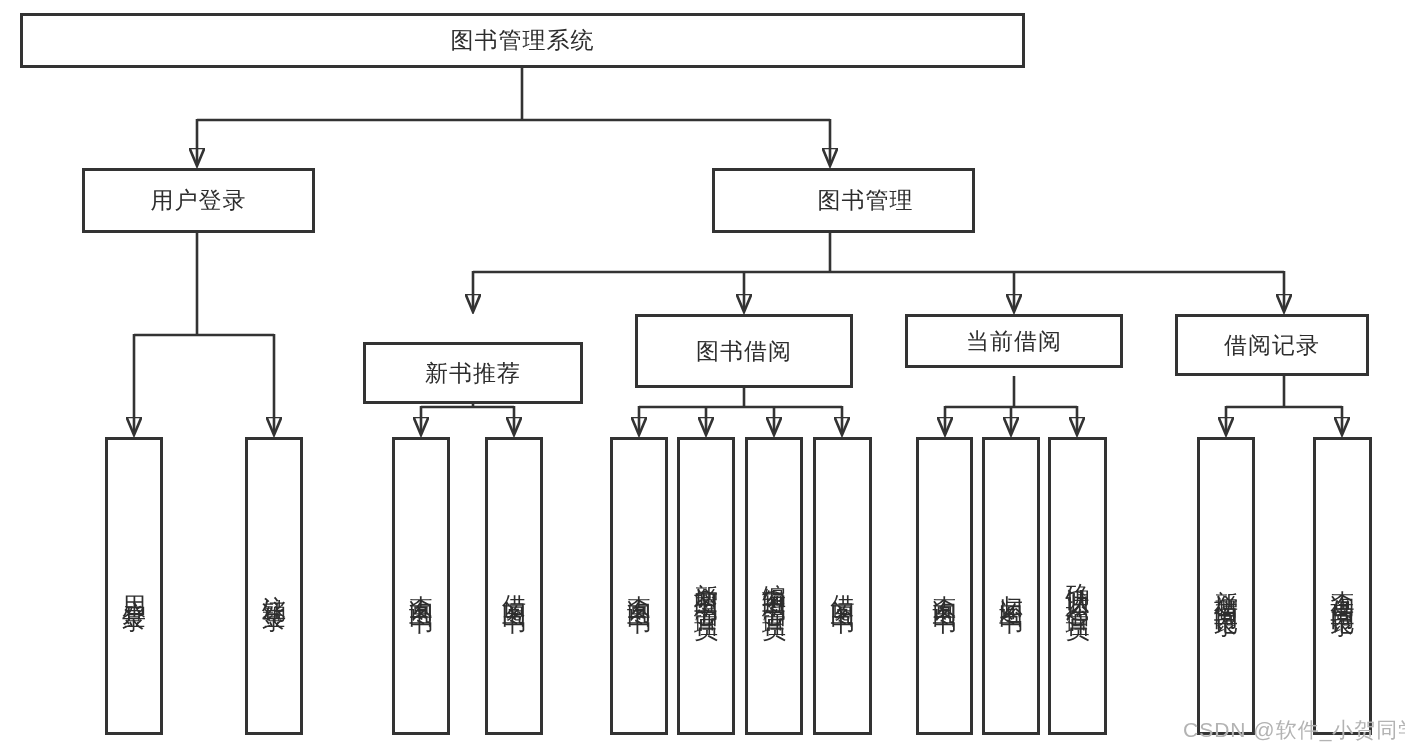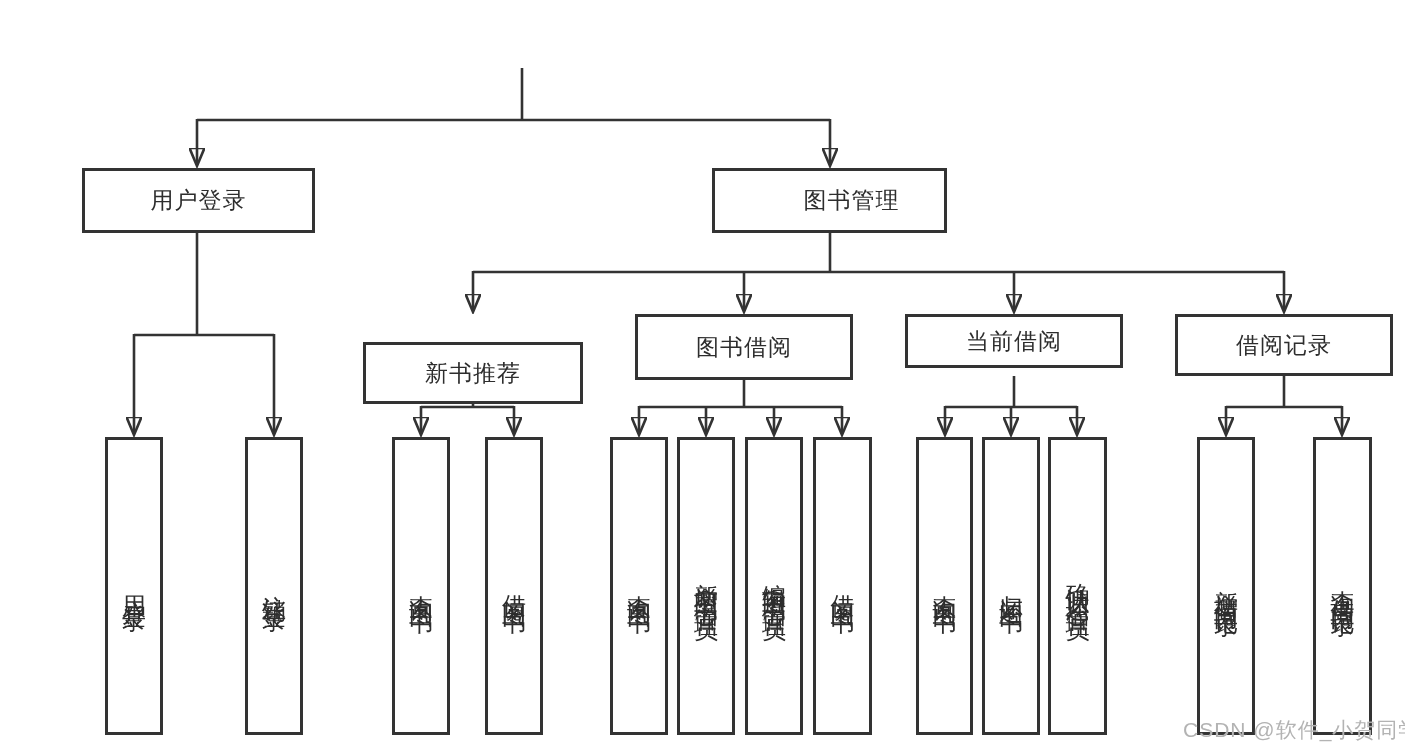--- a/index.html
+++ b/index.html
@@ -124,28 +124,29 @@
     </g>
 
     <g>
       <line x1="1284" y1="376" x2="1284" y2="407"></line>
       <line x1="1226" y1="407" x2="1342" y2="407"></line>
       <line x1="1226" y1="406" x2="1226" y2="433" marker-end="url(#arrow)"></line>
       <line x1="1342" y1="406" x2="1342" y2="433" marker-end="url(#arrow)"></line>
     </g>
   </svg>
 
+  <div class="node hbox" style="left:20px; top:13px; width:1005px; height:55px;">图书管理系统</div>
 
   <div class="node hbox" style="left:82px; top:168px; width:233px; height:65px;">用户登录</div>
-  <div class="node hbox" style="left:712px; top:168px; width:235px; height:65px;padding-left:44px;">图书管理</div>
+  <div class="node hbox" style="left:712px; top:168px; width:263px; height:65px;padding-left:44px;">图书管理</div>
 
   <div class="node hbox" style="left:363px; top:314px; width:220px; height:62px;margin-top:28px;">新书推荐</div>
-  <div class="node hbox" style="left:635px; top:314px; width:218px; height:66px;">图书借阅</div>
+  <div class="node hbox" style="left:635px; top:314px; width:218px; height:74px;">图书借阅</div>
   <div class="node hbox" style="left:905px; top:314px; width:218px; height:54px;">当前借阅</div>
-  <div class="node hbox" style="left:1175px; top:314px; width:218px; height:62px;">借阅记录</div>
+  <div class="node hbox" style="left:1175px; top:314px; width:194px; height:62px;">借阅记录</div>
 
   <div class="node vbox" style="left:105px; top:437px; width:58px; height:298px;">用户登录</div>
   <div class="node vbox" style="left:245px; top:437px; width:58px; height:298px;">注销登录</div>
 
   <div class="node vbox" style="left:392px; top:437px; width:58px; height:298px;">查询图书</div>
   <div class="node vbox" style="left:485px; top:437px; width:58px; height:298px;">借阅图书</div>
 
   <div class="node vbox" style="left:610px; top:437px; width:58px; height:298px;">查询图书</div>
   <div class="node vbox" style="left:677px; top:437px; width:58px; height:298px;">新增图书（管理员）</div>
   <div class="node vbox" style="left:745px; top:437px; width:58px; height:298px;">编辑图书（管理员）</div>

